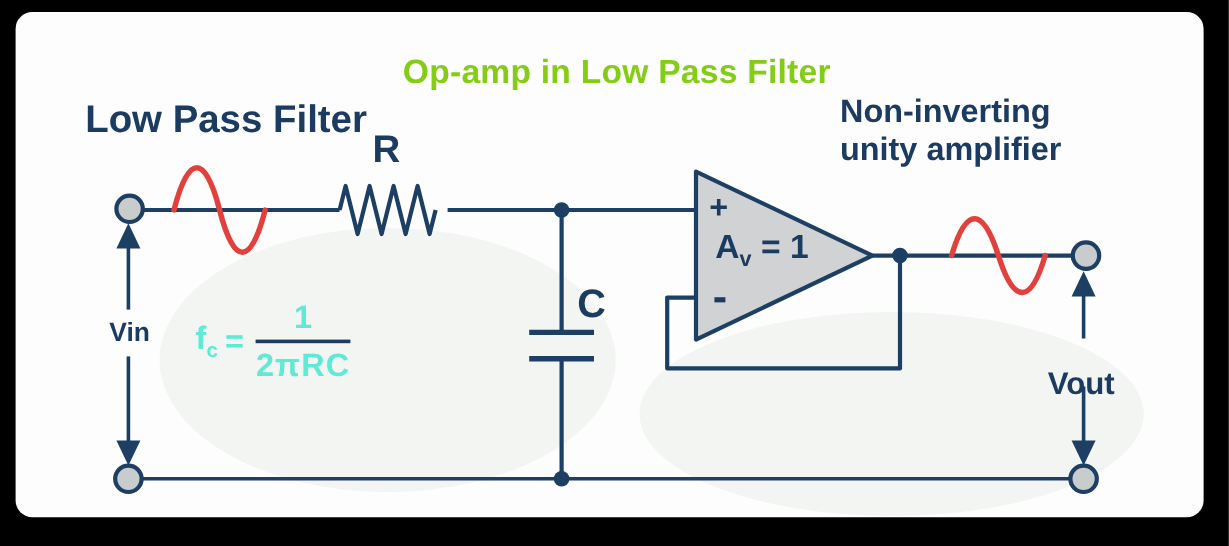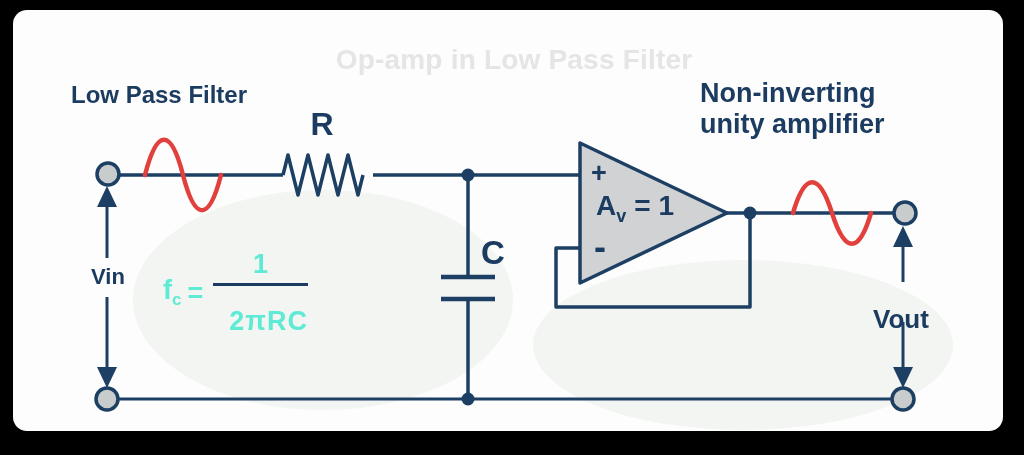--- a/index.html
+++ b/index.html
@@ -11,38 +11,38 @@
   .canvas{
     position:absolute;left:13px;top:10px;right:21px;bottom:24px;
     background:#fcfdfc;border-radius:14px;
   }
   .wm{position:absolute;border-radius:50%;background:#f2f5f2;}
   .wm1{left:120px;top:180px;width:380px;height:220px;}
   .wm2{left:520px;top:250px;width:420px;height:170px;}
   svg.circuit{position:absolute;left:0;top:0;pointer-events:none;}
   .lbl{position:absolute;color:#1b3c60;font-weight:bold;white-space:nowrap;}
   .ctr{transform:translateX(-50%);}
-  .title{color:#e5e5e5;font-size:28px;letter-spacing:.2px;}
-  .lpf{font-size:24px;}
+  .title{color:#84cc16;font-size:28px;letter-spacing:.2px;}
+  .lpf{font-size:32px;}
   .niua{font-size:27px;line-height:31px;}
   .r-lbl{font-size:32px;}
   .c-lbl{font-size:33px;}
   .plus-lbl{font-size:27px;}
   .minus-lbl{font-size:36px;}
   .gain{font-size:28px;}
   .gain sub{font-size:18px;}
   .gain .eq{margin-left:8px;}
   .vin{font-size:22px;}
   .vout{font-size:26px;}
   .formula{display:flex;align-items:center;font-size:27px;color:#5eead4;font-weight:bold;}
   .formula sub{font-size:17px;}
   .formula .eq{margin:0 10px 0 6px;}
   .frac{display:inline-flex;flex-direction:column;align-items:stretch;}
   .frac .num{text-align:center;padding:0 14px 3px 14px;border-bottom:3px solid #1b3c60;}
-  .frac .den{text-align:center;padding-top:20px;letter-spacing:1px;margin-left:16px;}
+  .frac .den{text-align:center;padding-top:3px;letter-spacing:1px;}
 </style>
 </head>
 <body>
 
 <div class="canvas">
   <div class="wm wm1"></div>
   <div class="wm wm2"></div>
 </div>
 
 <svg class="circuit" width="1024" height="455" viewBox="0 0 1024 455">

